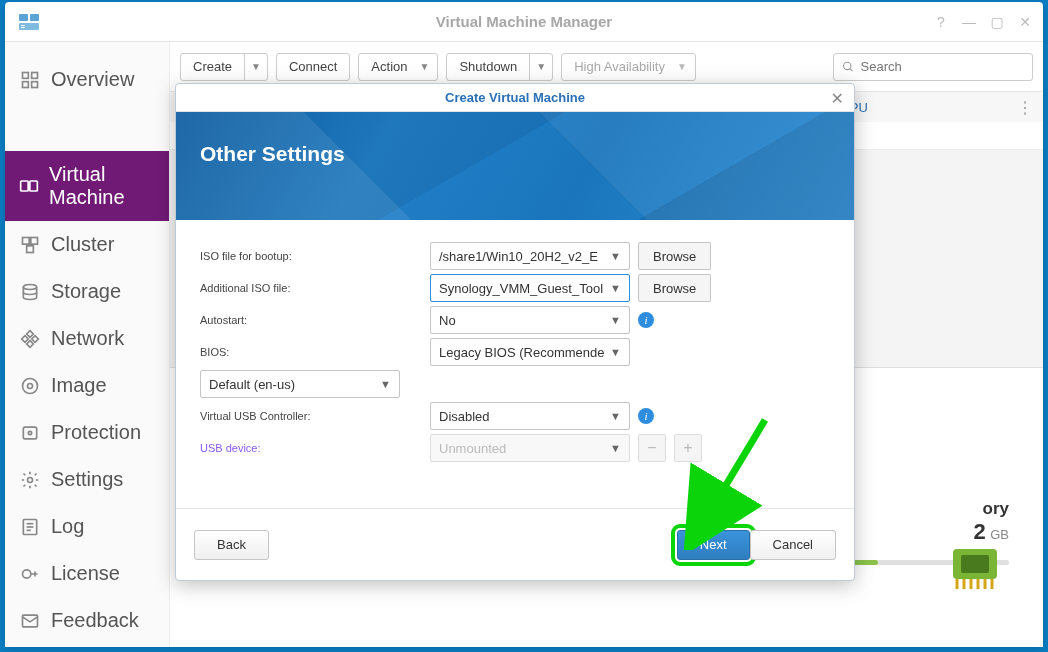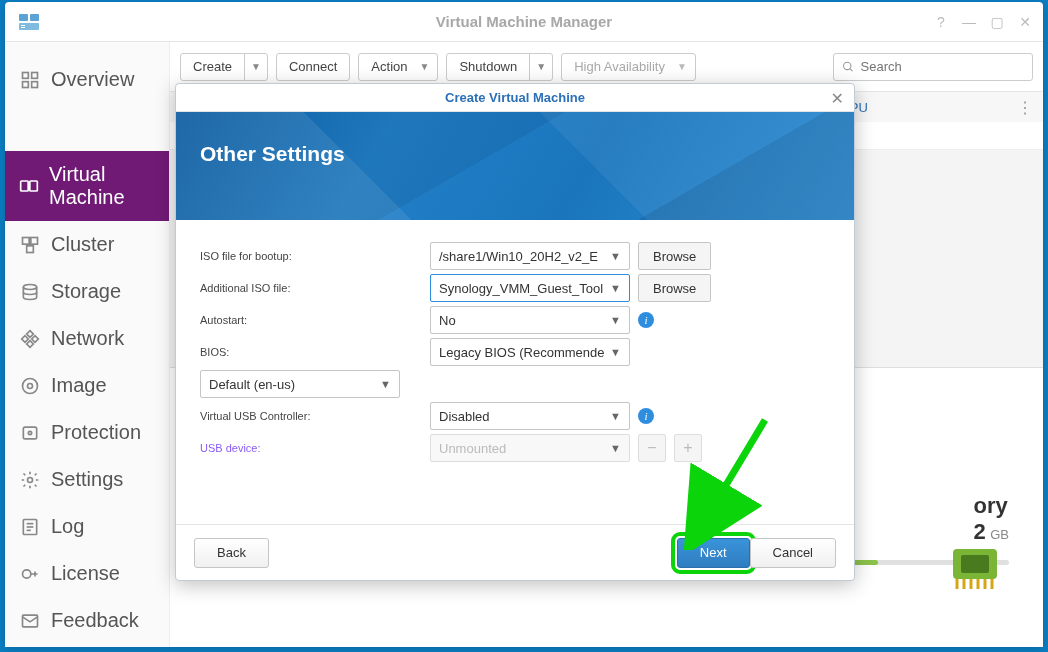--- a/index.html
+++ b/index.html
@@ -29,21 +29,21 @@
 .table-head .hcell { flex:1; }
 .table-head .menu-dots { color:#999; cursor:pointer; font-size:16px; }
 .table-row-vals { height: 28px; display: flex; align-items: center; font-size: 13px; color: #333; padding-left: 640px; background:#fff; border-bottom:1px solid #eee;}
 .bg-panel { flex:1; background:#f4f4f5; position:relative; }
 .details-area { position:absolute; left:0; right:0; bottom:0; height:280px; background:#fff; border-top:1px solid #ddd; padding: 12px 20px; }
 .details-row { display:flex; padding:6px 0; font-size:13px; color:#444;}
 .details-row .lbl { width:170px; color:#666; }
 .details-row .val { font-weight:600; color:#333;}
 .cpu-graphic { position:absolute; right: 38px; bottom: 52px; }
 .memory-text { position:absolute; right:34px; bottom: 102px; }
-.memory-text .t1 { font-size:22px; color:#333; font-weight:600; text-align:left;}
+.memory-text .t1 { font-size:17px; color:#333; font-weight:600; text-align:right;}
 .mem-bar { position:absolute; right:34px; bottom:82px; width:170px; height:5px; background:#e0e0e0; border-radius:3px; }
 .mem-bar::after { content:""; position:absolute; left:0; top:0; height:100%; width:23%; background:#8bc34a; border-radius:3px;}
 
 
 .dialog-overlay { position: absolute; left: 175px; top: 83px; width: 680px; height: 498px; background: #fff; border: 1px solid #bfcbd6; box-shadow: 0 4px 20px rgba(0,0,0,0.25); border-radius: 4px; z-index: 10; display:flex; flex-direction:column;}
 .dlg-title { height: 28px; display: flex; align-items: center; justify-content: center; position: relative; border-bottom: 1px solid #e4e4e4; }
 .dlg-title-text { color: #2a70b7; font-weight: 700; font-size: 13px; }
 .dlg-close { position: absolute; right: 10px; top: 5px; color: #888; font-size: 16px; cursor: pointer; }
 .dlg-banner { height: 108px; background: linear-gradient(120deg, #0e61a8 0%, #2280c8 30%, #1a75bc 60%, #2e8ed4 100%); position: relative; overflow:hidden;}
 .dlg-banner::before { content:""; position:absolute; inset:0; background:
@@ -55,21 +55,21 @@
 .form-row { display: flex; align-items: center; height: 32px; margin-bottom: 0px; }
 .form-row.disabled { color:#bbb; }
 .form-label { width: 230px; font-size: 11px; color: #444; }
 .form-row.disabled .form-label { color:#8b5cf6; }
 .select-box { width: 200px; height: 28px; border: 1px solid #c5c5c5; background: #fff; display: flex; align-items: center; justify-content: space-between; padding: 0 8px; font-size: 13px; color: #333; border-radius: 2px; cursor:pointer; }
 .select-box.disabled { color:#bbb; border-color:#ddd; background:#f8f8f8; cursor:default;}
 .select-box .chev { color: #666; font-size: 11px; }
 .btn-browse { margin-left: 8px; height: 28px; padding: 0 14px; border: 1px solid #c5c5c5; background: #f5f5f5; font-size: 13px; color: #333; border-radius: 2px; cursor:pointer; }
 .info-icon { margin-left: 8px; width: 16px; height: 16px; border-radius: 50%; background: #2f8de0; color: #fff; font-style: italic; font-family: Georgia, serif; font-size: 11px; display: flex; align-items: center; justify-content: center; cursor:pointer;}
 .sq-btn { margin-left:8px; width:28px; height:28px; border:1px solid #ddd; background:#f5f5f5; display:flex; align-items:center; justify-content:center; font-size:16px; color:#bbb; border-radius:2px; }
-.dlg-footer { height: 56px; border-top: 1px solid #e4e4e4; display: flex; align-items: center; padding: 0 18px; }
+.dlg-footer { height: 72px; border-top: 1px solid #e4e4e4; display: flex; align-items: center; padding: 0 18px; }
 .btn { height: 30px; padding: 0 22px; border: 1px solid #c5c5c5; background: linear-gradient(#fff,#f0f0f0); font-size: 13px; color: #333; border-radius: 3px; cursor:pointer; }
 .btn-primary { background: linear-gradient(#3a93d9,#2f7dc1); border-color: #2a6fab; color: #fff; }
 .next-highlight { outline: 4px solid #0bd40b; outline-offset: 2px; }
 .dlg-footer .left { }
 .dlg-footer .right { margin-left:auto; display:flex; gap:0; }
 .arrow-annotation { position: absolute; left: 650px; top: 410px; z-index:20; pointer-events:none;}
 .arrow-annotation svg { width: 130px; height: 140px; }
 </style>
 </head>
 <body>

